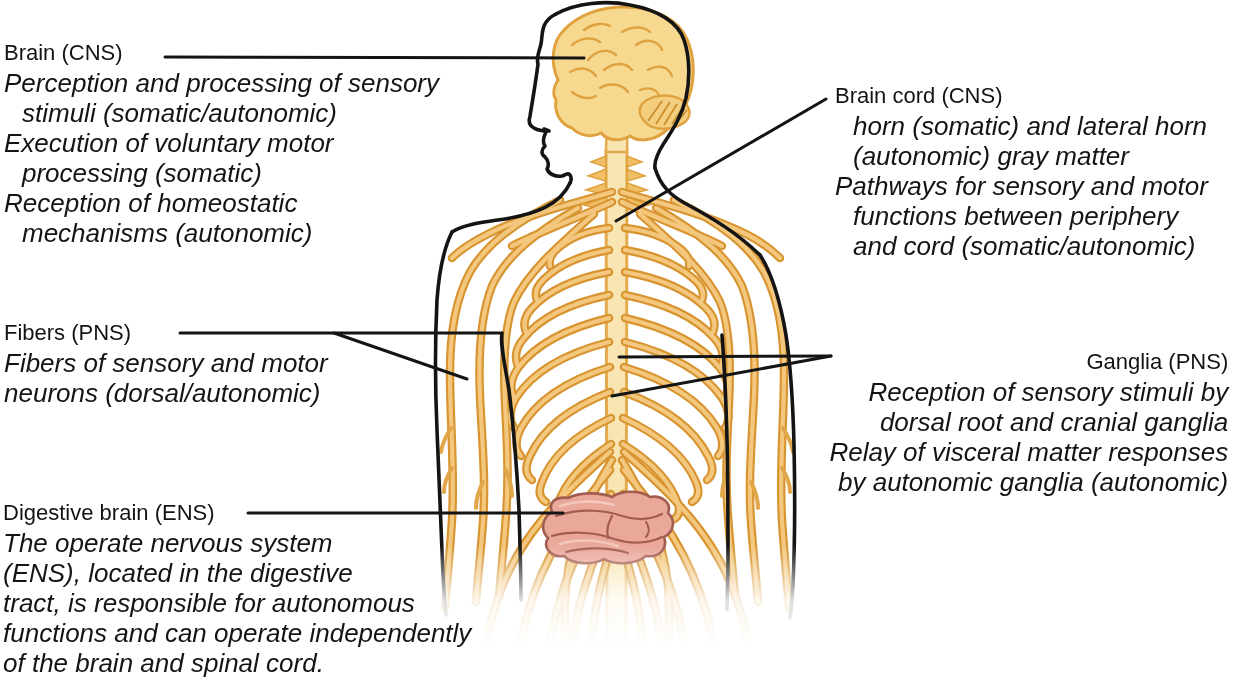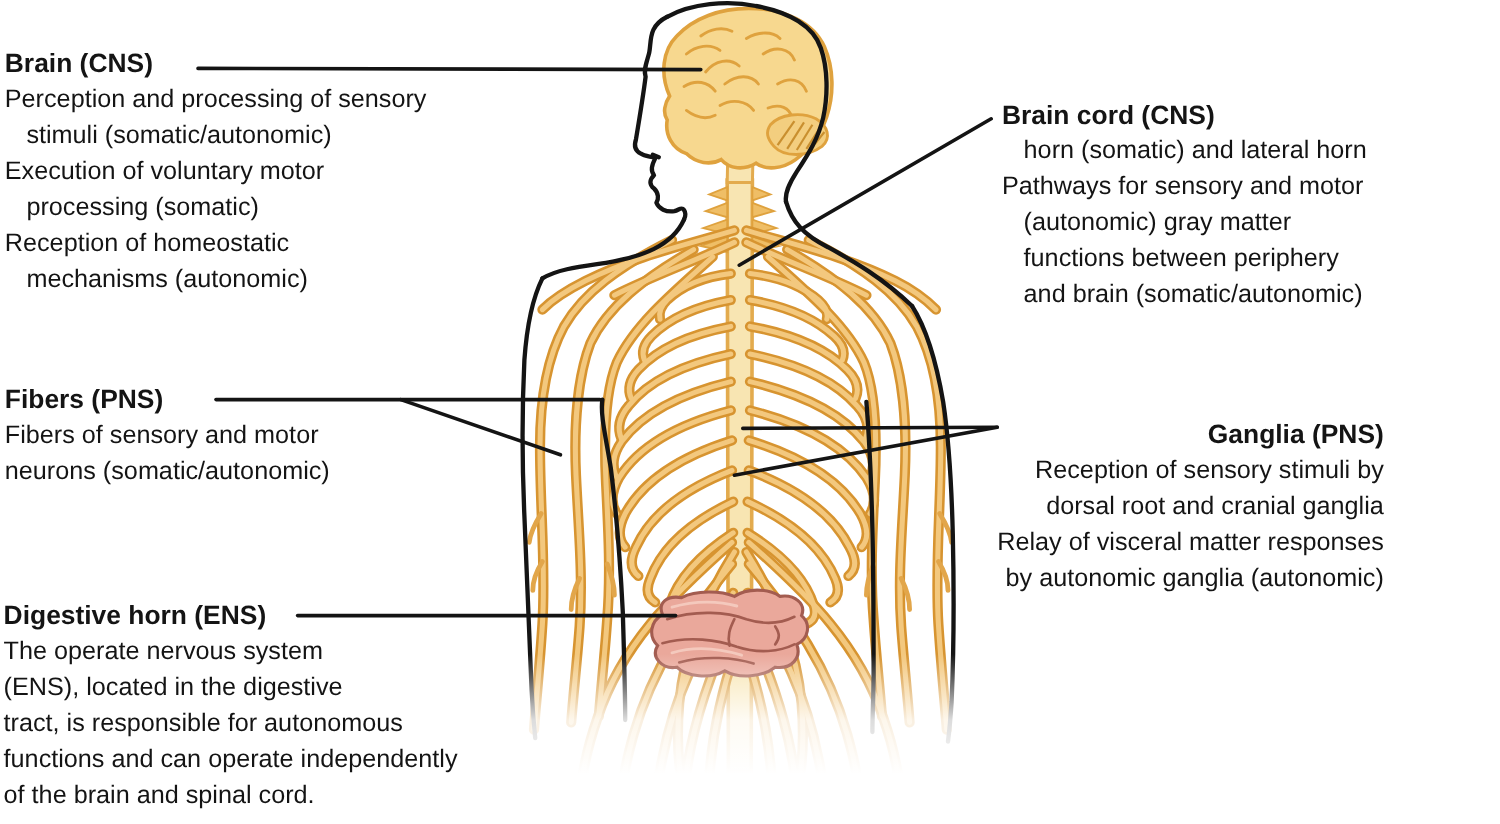--- a/index.html
+++ b/index.html
@@ -1,21 +1,21 @@
 <!DOCTYPE html>
 <html><head>
 <meta charset="utf-8">
 <style>
   html,body{margin:0;padding:0;background:#fff;}
   .stage{position:relative;width:1250px;height:687px;background:#fff;overflow:hidden;
          font-family:"Liberation Sans","DejaVu Sans",sans-serif;color:#141414;}
   svg.fig{position:absolute;left:0;top:0;width:1250px;height:687px;}
   .lbl{position:absolute;}
-  .hd{font-weight:bold;font-size:22px;line-height:30px;white-space:nowrap;}
-  .ln{font-size:21px;line-height:30px;white-space:nowrap;}
+  .hd{font-weight:normal;font-size:22px;line-height:30px;white-space:nowrap;}
+  .ln{font-size:26px;line-height:30px;white-space:nowrap;font-style:italic;}
   .ind{padding-left:18px;}
   
   .nerve-under use{stroke:#D79430;stroke-width:8.5;fill:none;stroke-linecap:round;stroke-linejoin:round;}
   .nerve-over  use{stroke:#F3C87E;stroke-width:4.2;fill:none;stroke-linecap:round;stroke-linejoin:round;}
   .twig{stroke:#E2A64A;stroke-width:4;fill:none;stroke-linecap:round;}
   .spike{fill:#EFBE66;stroke:#DFA23E;stroke-width:1.5;}
   .outline{stroke:#141414;stroke-width:3.6;fill:none;stroke-linecap:round;stroke-linejoin:round;}
   .leader{stroke:#141414;stroke-width:3;fill:none;stroke-linecap:round;}
   .gyri{stroke:#DFA23E;stroke-width:2.4;fill:none;stroke-linecap:round;}
 </style>
@@ -279,39 +279,39 @@
     <div class="ln ind">stimuli (somatic/autonomic)</div>
     <div class="ln">Execution of voluntary motor</div>
     <div class="ln ind">processing (somatic)</div>
     <div class="ln">Reception of homeostatic</div>
     <div class="ln ind">mechanisms (autonomic)</div>
   </div>
 
   <div class="lbl" style="left:4px;top:318px;">
     <div class="hd">Fibers (PNS)</div>
     <div class="ln">Fibers of sensory and motor</div>
-    <div class="ln">neurons (somatic/autonomic)</div>
+    <div class="ln">neurons (dorsal/autonomic)</div>
   </div>
 
   <div class="lbl" style="left:3px;top:498px;">
-    <div class="hd">Digestive horn (ENS)</div>
+    <div class="hd">Digestive brain (ENS)</div>
     <div class="ln">The operate nervous system</div>
     <div class="ln">(ENS), located in the digestive</div>
     <div class="ln">tract, is responsible for autonomous</div>
     <div class="ln">functions and can operate independently</div>
     <div class="ln">of the brain and spinal cord.</div>
   </div>
 
   <div class="lbl" style="left:835px;top:81px;">
     <div class="hd">Brain cord (CNS)</div>
     <div class="ln ind">horn (somatic) and lateral horn</div>
+    <div class="ln ind">(autonomic) gray matter</div>
     <div class="ln">Pathways for sensory and motor</div>
-    <div class="ln ind">(autonomic) gray matter</div>
     <div class="ln ind">functions between periphery</div>
-    <div class="ln ind">and brain (somatic/autonomic)</div>
+    <div class="ln ind">and cord (somatic/autonomic)</div>
   </div>
 
   <div class="lbl" style="left:820px;top:347px;text-align:right;">
     <div class="hd">Ganglia (PNS)</div>
     <div class="ln">Reception of sensory stimuli by</div>
     <div class="ln ind">dorsal root and cranial ganglia</div>
     <div class="ln">Relay of visceral matter responses</div>
     <div class="ln ind">by autonomic ganglia (autonomic)</div>
   </div>
 

